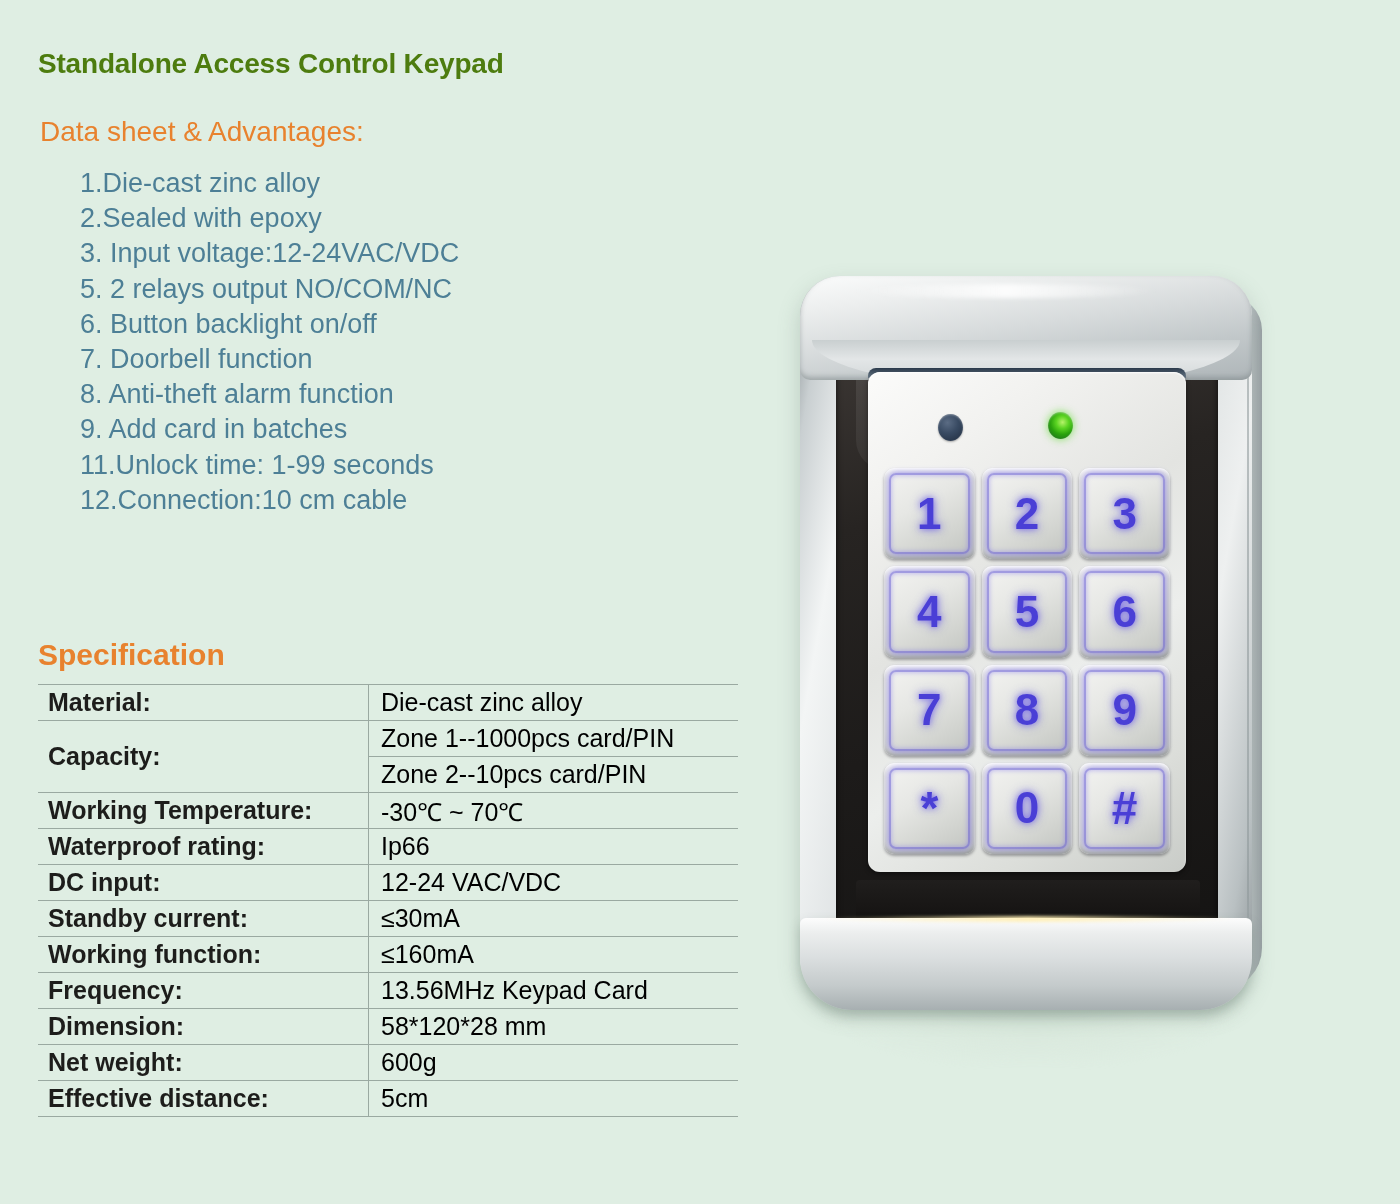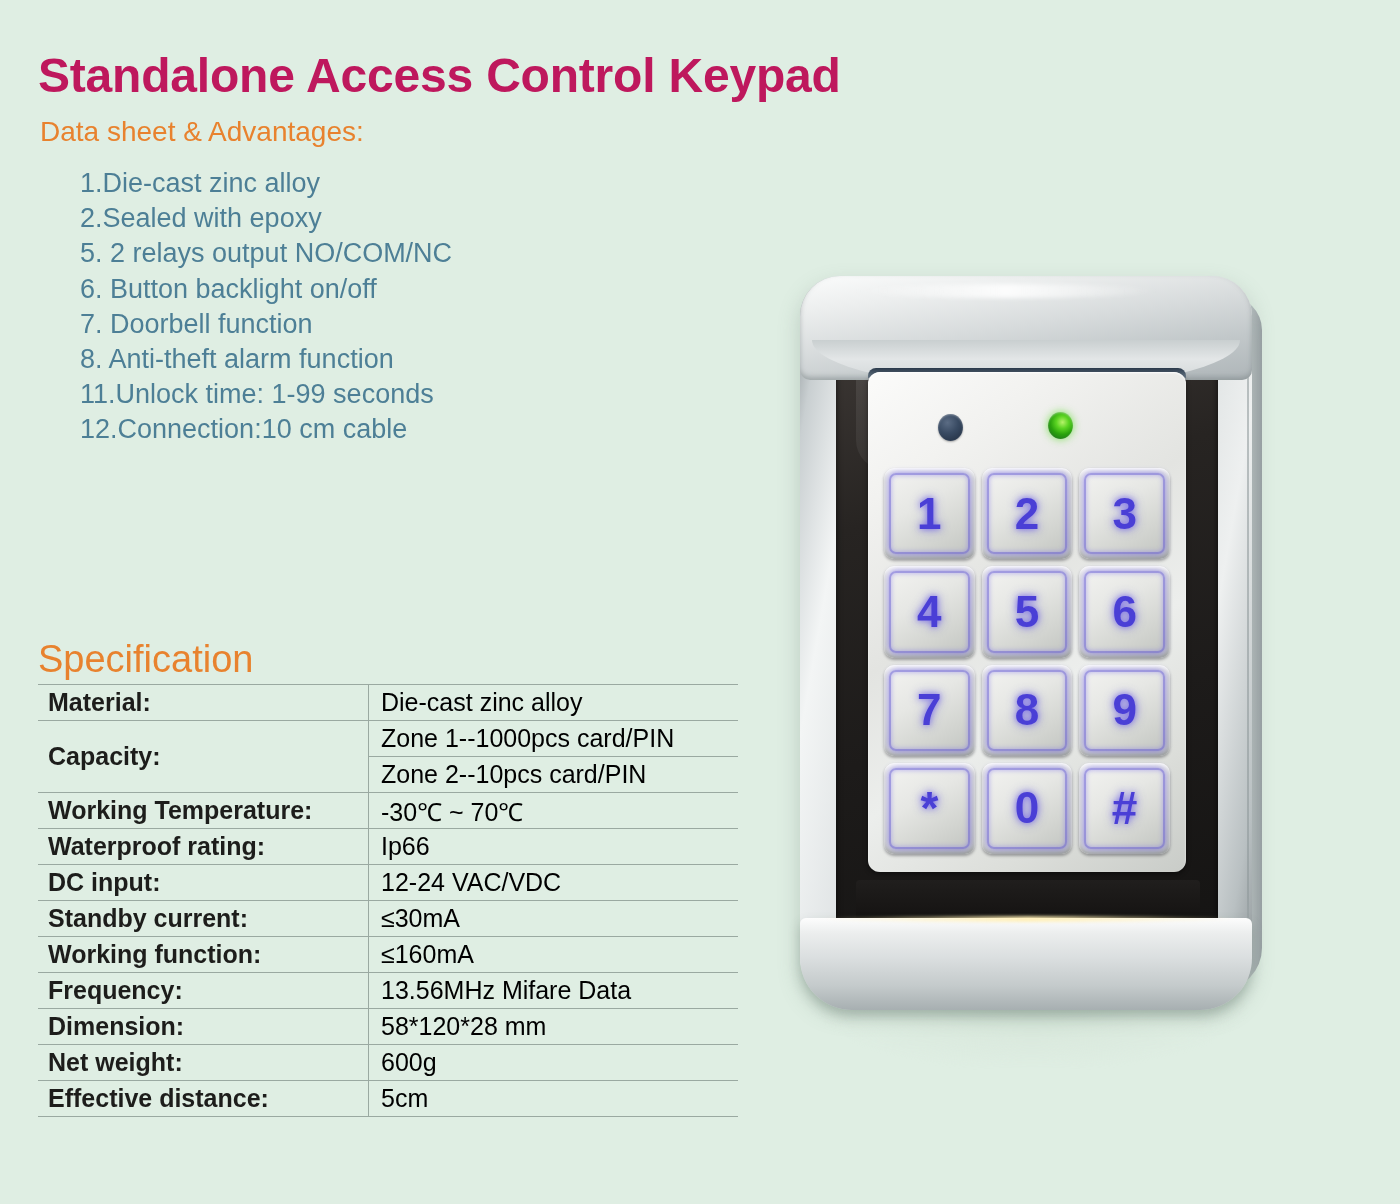--- a/index.html
+++ b/index.html
@@ -16,23 +16,23 @@
     overflow: hidden;
     font-family: "Liberation Sans", sans-serif;
     -webkit-font-smoothing: antialiased;
   }
 
   
   .title {
     position: absolute;
     left: 38px;
     top: 48px;
-    font-size: 48px;
+    font-size: 28px;
     font-weight: bold;
-    color: #be185d;
+    color: #4d7c0f;
     letter-spacing: -0.2px;
     white-space: nowrap;
   }
 
   .adv-head {
     position: absolute;
     left: 40px;
     top: 116px;
     font-size: 28px;
     color: #e8822e;
@@ -50,22 +50,22 @@
     font-size: 27px;
     line-height: 35.2px;
     color: #4d7f96;
     white-space: nowrap;
   }
 
   .spec-head {
     position: absolute;
     left: 38px;
     top: 638px;
-    font-size: 38px;
-    font-weight: normal;
+    font-size: 30px;
+    font-weight: bold;
     color: #e8822e;
     white-space: nowrap;
   }
 
   
   .spec-table {
     position: absolute;
     left: 38px;
     top: 684px;
     width: 700px;
@@ -354,24 +354,26 @@
 
 <div class="page">
 
   <div class="title">Standalone Access Control Keypad</div>
 
   <div class="adv-head">Data sheet &amp; Advantages:</div>
 
   <ul class="adv-list">
     <li>1.Die-cast zinc alloy</li>
     <li>2.Sealed with epoxy</li>
+    <li>3. Input voltage:12-24VAC/VDC</li>
     <li>5. 2 relays output NO/COM/NC</li>
     <li>6. Button backlight on/off</li>
     <li>7. Doorbell function</li>
     <li>8. Anti-theft alarm function</li>
+    <li>9. Add card in batches</li>
     <li>11.Unlock time: 1-99 seconds</li>
     <li>12.Connection:10 cm cable</li>
   </ul>
 
   <div class="spec-head">Specification</div>
 
   <table class="spec-table">
     <tbody>
       <tr>
         <td class="label">Material:</td>
@@ -399,21 +401,21 @@
       <tr>
         <td class="label">Standby current:</td>
         <td class="value">≤30mA</td>
       </tr>
       <tr>
         <td class="label">Working function:</td>
         <td class="value">≤160mA</td>
       </tr>
       <tr>
         <td class="label">Frequency:</td>
-        <td class="value">13.56MHz Mifare Data</td>
+        <td class="value">13.56MHz Keypad Card</td>
       </tr>
       <tr>
         <td class="label">Dimension:</td>
         <td class="value">58*120*28 mm</td>
       </tr>
       <tr>
         <td class="label">Net weight:</td>
         <td class="value">600g</td>
       </tr>
       <tr>

